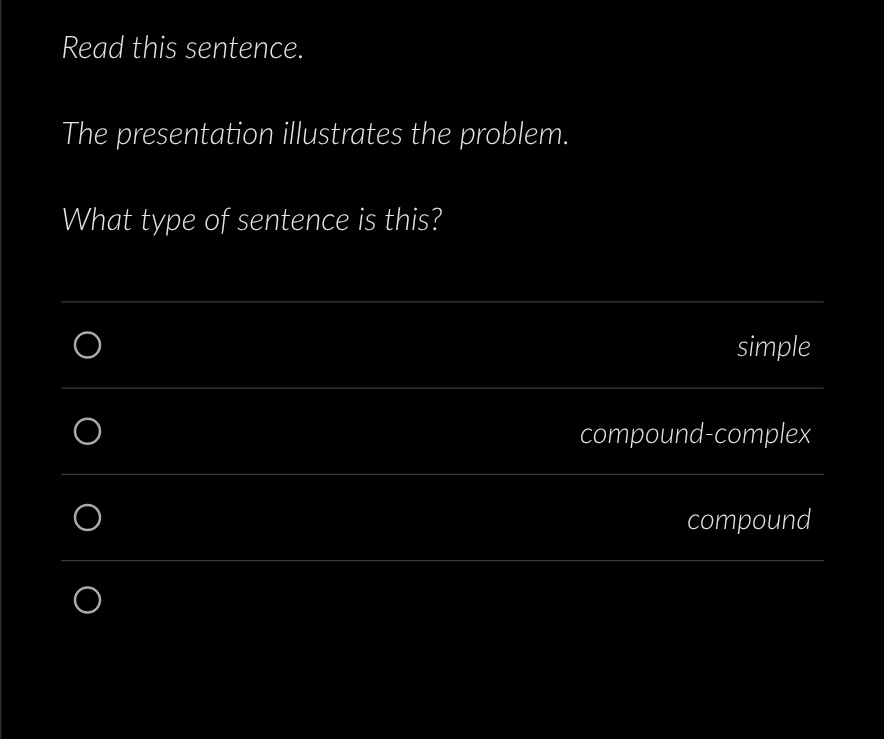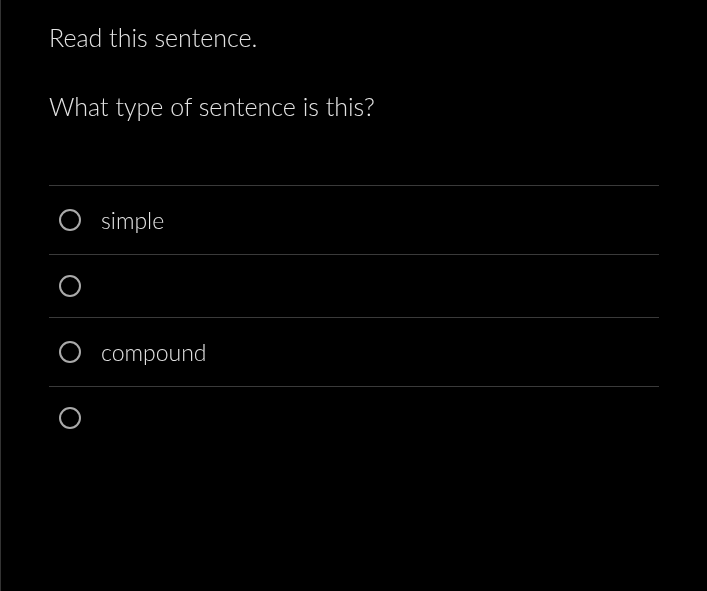--- a/index.html
+++ b/index.html
@@ -12,42 +12,44 @@
     font-family: "Lato", "Helvetica Neue", Arial, sans-serif;
     font-weight: 300;
     overflow: hidden;
   }
   .container {
     box-sizing: border-box;
     border-left: 1px solid #333;
     width: 707px;
     height: 591px;
     padding: 0;
+    font-style: italic;
   }
   .prompt {
     padding: 20px 48px 0 48px;
   }
   .prompt p {
     margin: 0 0 34px 0;
     font-size: 25px;
     line-height: 1.4;
     color: #e4e4e4;
   }
   .prompt p:last-child {
-    margin-bottom: 61px;
+    margin-bottom: 48px;
   }
   .options {
     margin: 0 48px;
   }
   .option {
     display: flex;
     align-items: center;
     border-top: 1px solid #3a3a3a;
     padding: 20px 10px;
     cursor: pointer;
+    justify-content: space-between;
   }
   .radio {
     width: 22px;
     height: 22px;
     border: 2px solid #aaa;
     border-radius: 50%;
     flex: 0 0 22px;
     margin-right: 20px;
     box-sizing: border-box;
   }
@@ -55,30 +57,32 @@
     font-size: 23px;
     color: #e4e4e4;
   }
 </style>
 </head>
 <body>
 <div class="container">
 
   <div class="prompt">
     <p>Read this sentence.</p>
+    <p>The presentation illustrates the problem.</p>
     <p>What type of sentence is this?</p>
   </div>
 
   <div class="options">
     <div class="option">
       <span class="radio"></span>
       <span class="option-label">simple</span>
     </div>
     <div class="option">
       <span class="radio"></span>
+      <span class="option-label">compound-complex</span>
     </div>
     <div class="option">
       <span class="radio"></span>
       <span class="option-label">compound</span>
     </div>
     <div class="option">
       <span class="radio"></span>
     </div>
   </div>
 

